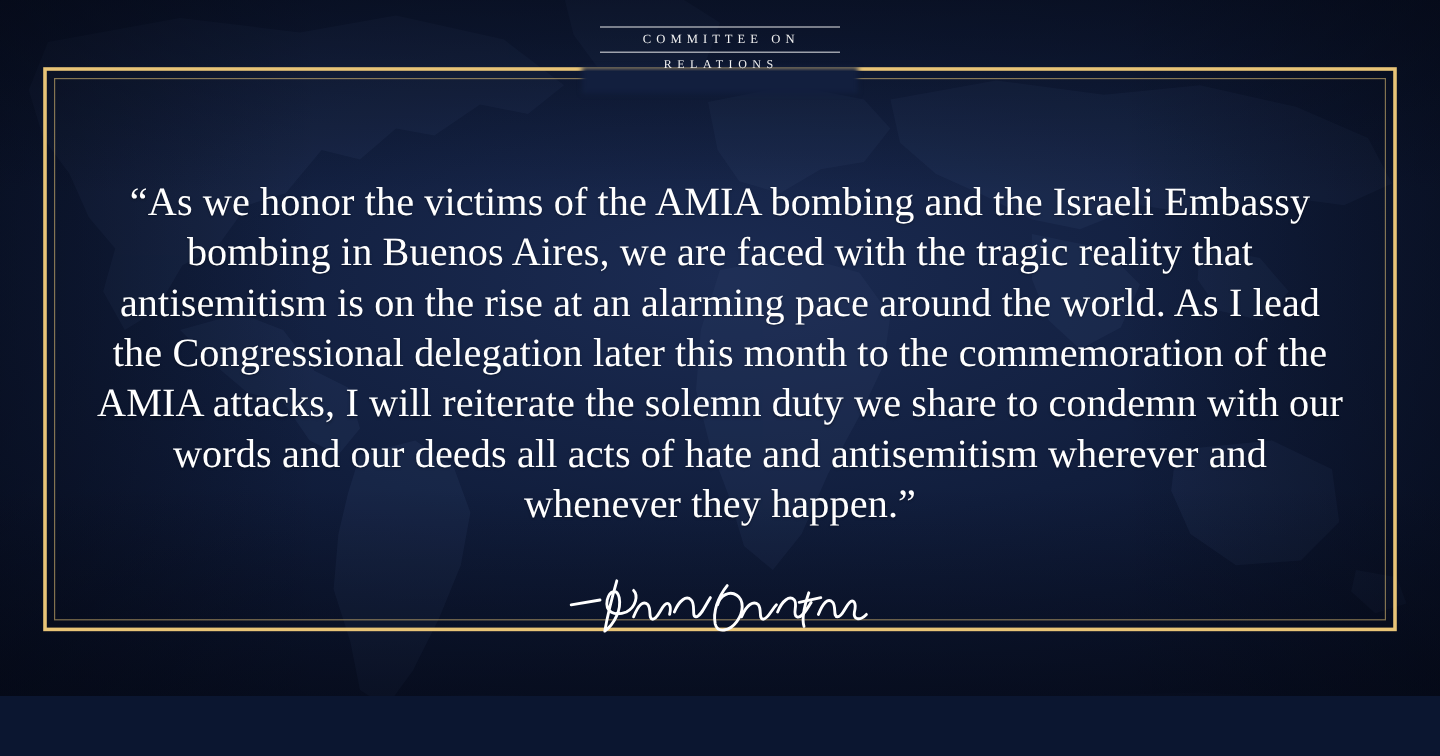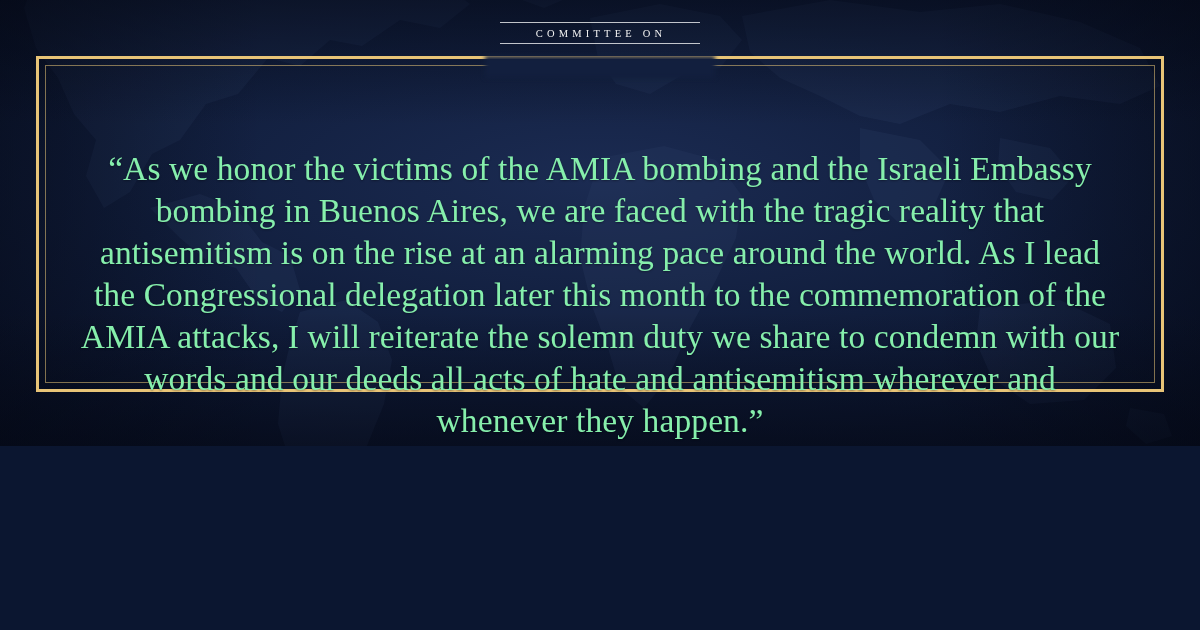--- a/index.html
+++ b/index.html
@@ -3,21 +3,21 @@
 <meta charset="utf-8">
 <style>
   html, body {
     margin: 0;
     padding: 0;
     background: #0b1630;
   }
   #card {
     position: relative;
     width: 1200px;
-    height: 446px;
+    height: 580px;
     overflow: hidden;
     background:
       radial-gradient(ellipse at 50% 38%, #152murky 0%, #0a1430 100%);
     background-color: #0a1430;
     font-family: "Liberation Serif", serif;
   }
   
   .bg-base {
     position: absolute;
     inset: 0;
@@ -132,21 +132,21 @@
   .quote-wrap {
     position: absolute;
     left: 78px;
     right: 78px;
     top: 148px;
     z-index: 3;
     text-align: center;
   }
   .quote {
     font-family: "Liberation Serif", serif;
-    color: #86efac;
+    color: #ffffff;
     font-size: 33.5px;
     line-height: 1.255;
     letter-spacing: 0.1px;
     margin: 0;
     text-shadow: 0 1px 2px rgba(0,0,0,0.35);
   }
   .signature {
     position: absolute;
     left: 0;
     right: 0;
@@ -195,20 +195,21 @@
   <div class="bg-vignette"></div>
 
   <div class="frame-outer"></div>
   <div class="frame-inner"></div>
   <div class="frame-gap"></div>
 
   <div class="logo">
     <div class="logo-rule-top"></div>
     <div class="logo-l1">COMMITTEE ON</div>
     <div class="logo-rule-bottom"></div>
+    <div class="logo-l3">RELATIONS</div>
   </div>
 
   <div class="quote-wrap">
     <p class="quote">“As we honor the victims of the AMIA bombing and the Israeli Embassy bombing in Buenos Aires, we are faced with the tragic reality that antisemitism is on the rise at an alarming pace around the world. As I lead the Congressional delegation later this month to the commemoration of the AMIA attacks, I will reiterate the solemn duty we share to condemn with our words and our deeds all acts of hate and antisemitism wherever and whenever they happen.”</p>
   </div>
 
   <div class="signature">
     
     <svg width="260" height="70" viewBox="0 0 260 70" aria-hidden="true">
       <g fill="none" stroke="#ffffff" stroke-width="2.4" stroke-linecap="round" stroke-linejoin="round">

